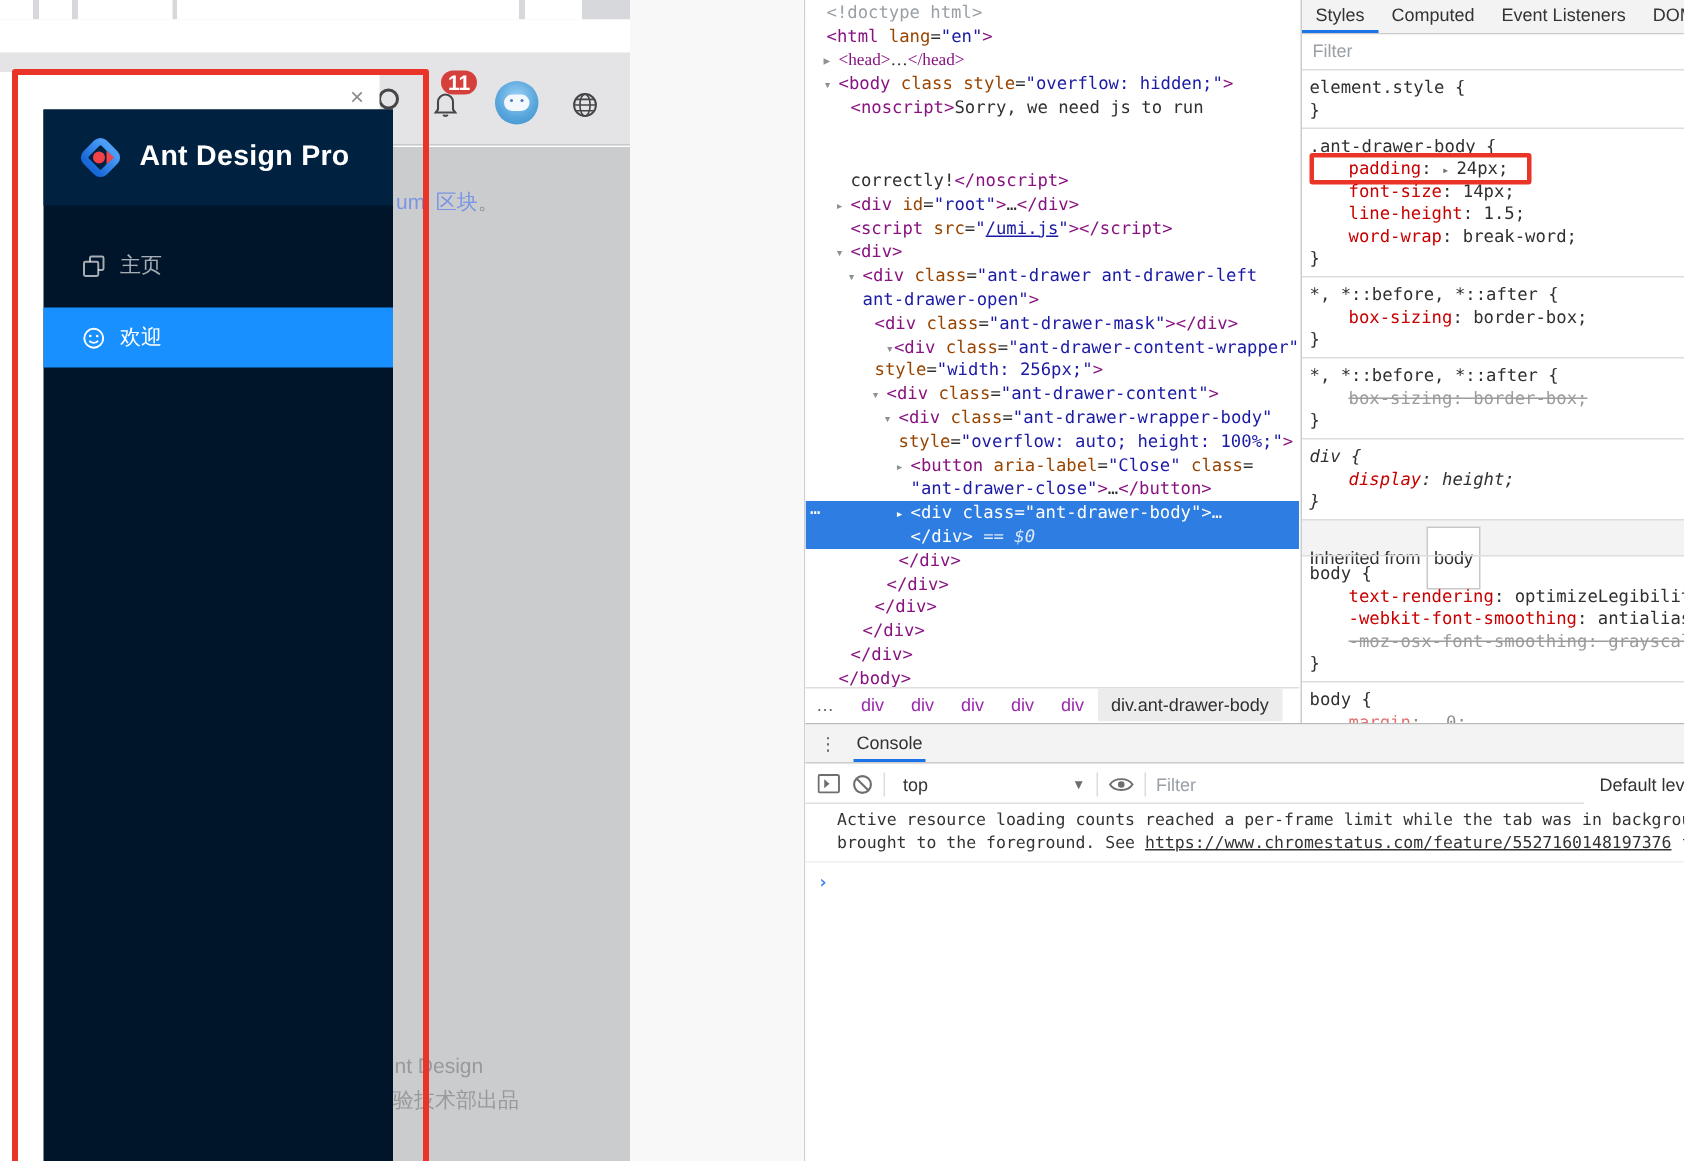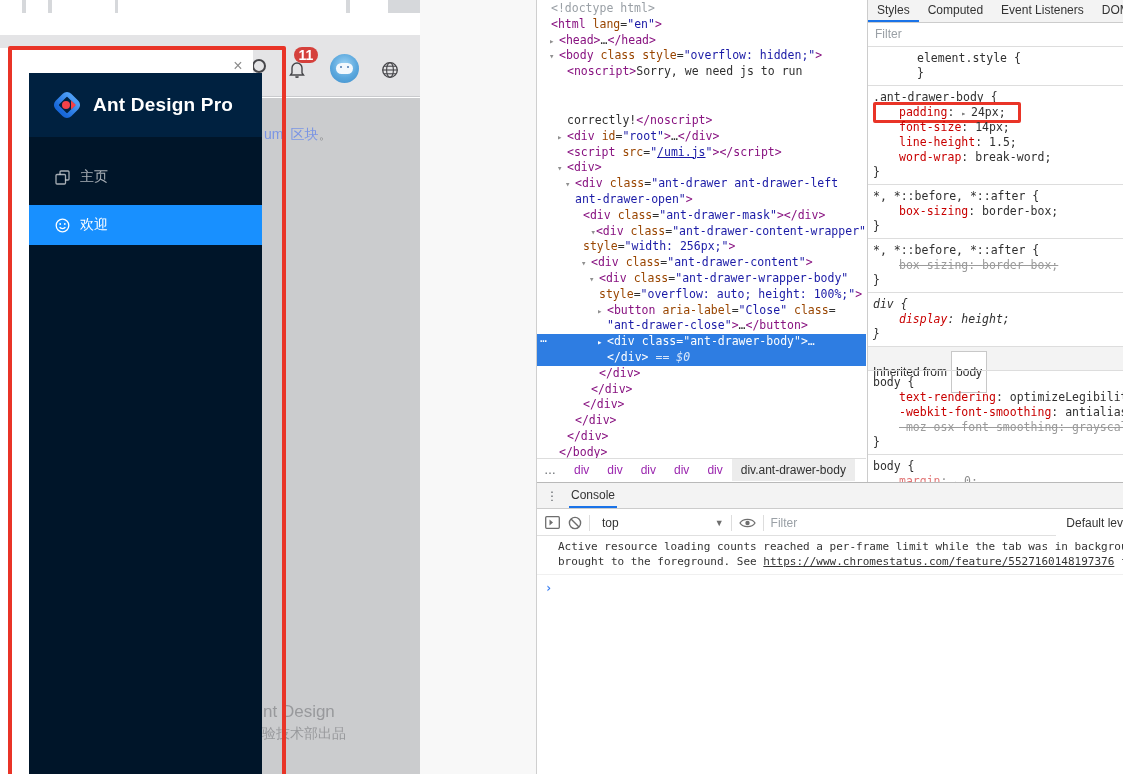--- a/index.html
+++ b/index.html
@@ -10,21 +10,21 @@
   
   #tabstrip { left:0; top:0; width:537px; height:13px; background:#d6d8db; }
   #tabstrip .seg { position:absolute; top:0; height:13px; background:#fff; }
 
   
   #page { left:0; top:13px; width:420px; height:761px; background:#fff; overflow:hidden; }
   #page-header { position:absolute; left:0; top:22px; width:420px; height:62px; background:#e4e4e6; border-bottom:1px solid #c9cacd; }
   #page-content { position:absolute; left:0; top:85px; width:420px; height:676px; background:#cbccce; }
   .umi-line { position:absolute; left:264px; top:113px; font-size:14px; color:#8b8b8e; white-space:nowrap; }
   .umi-line .lnk { color:#7b95e4; }
-  .footer-line1 { position:absolute; left:263px; top:689px; font-size:17px; color:#98999c; white-space:nowrap; }
+  .footer-line1 { position:absolute; left:263px; top:689px; font-size:14px; color:#98999c; white-space:nowrap; }
   .footer-line2 { position:absolute; left:262px; top:712px; font-size:14px; color:#98999c; white-space:nowrap; }
 
   .help-ring { position:absolute; left:252px; top:46px; width:14px; height:14px; border:2px solid #46464a; border-radius:50%; }
   .bell { position:absolute; left:288px; top:47px; width:18px; height:19px; }
   .badge { position:absolute; left:294px; top:34px; min-width:24px; height:16px; background:#d5403c; border-radius:8px; color:#fff; font-size:14px; font-weight:bold; text-align:center; line-height:16px; padding:0 4px; }
   .avatar { position:absolute; left:330px; top:41px; width:29px; height:29px; border-radius:50%; background:radial-gradient(circle at 50% 38%, #9fd4f5 0%, #5aa7dd 55%, #3f8ecb 100%); overflow:hidden; }
   .avatar .face { position:absolute; left:6px; top:9px; width:17px; height:11px; background:#f2f8fd; border-radius:8px; }
   .avatar .e1,.avatar .e2 { position:absolute; top:12px; width:2px; height:2px; background:#4a79b0; border-radius:50%; }
   .avatar .e1{ left:10px; } .avatar .e2{ left:17px; }
   .globe { position:absolute; left:381px; top:48px; width:18px; height:18px; }
@@ -65,21 +65,21 @@
   .crumb.cur { background:#ececec; color:#303030; }
 
   #styles-pane { position:absolute; left:330px; top:0; width:256px; height:482px; border-left:1px solid #ccc; background:#fff; overflow:hidden; }
   #styles-tabs { position:absolute; left:0; top:0; width:100%; height:23px; background:#f3f3f3; border-bottom:1px solid #ccc; display:flex; overflow:hidden; }
   .stab { padding:0 9px; line-height:21px; color:#333; white-space:nowrap; cursor:pointer; border-bottom:2px solid transparent; font-size:12px; }
   .stab.active { border-bottom-color:#1a73e8; }
   #styles-filter { position:absolute; left:0; top:23px; width:100%; height:24px; border-bottom:1px solid #ddd; background:#fff; }
   #styles-filter span { display:block; padding:4px 7px; color:#9aa0a6; font-size:12px; }
   #styles-rules { position:absolute; left:0; top:47px; width:100%; height:435px; overflow:hidden; font-family:"DejaVu Sans Mono",monospace; font-size:11.5px; color:#303030; }
   .sec { border-top:1px solid #ddd; padding:4px 2px 4px 5px; position:relative; }
-  .sec:first-child { border-top:none;margin-left:44px; }
+  .sec:first-child { border-top:none; }
   .sline { height:15px; line-height:15px; white-space:nowrap; }
   .sprop { padding-left:26px; position:relative; }
   .pn { color:#c80000; }
   .pv { color:#303030; }
   .sarrow { color:#737373; font-size:8px; }
   .strike .pn,.strike .pv { text-decoration:line-through; color:#9b9b9b; }
   .dimp { opacity:.55; }
   .ua .sline { font-style:italic; }
   .inh-bar { border-top:1px solid #ddd; background:#f3f3f3; padding:4px 5px; height:24px; font-family:"Liberation Sans",sans-serif; font-size:12px; color:#303030; }
   .chip { display:inline-block; border:1px solid #c8c8c8; background:#fff; padding:13px 4px; margin-left:4px; line-height:14px; cursor:pointer; }
@@ -201,21 +201,21 @@
   </div>
 
   <div id="gap" class="abs"></div>
 
   <div id="devtools" class="abs">
 
     <div id="elements-pane">
       <div id="dom-tree">
           <div class="trow" style="padding-left: 4px;"><span class="ar"></span><span class="tk-g">&lt;!doctype html&gt;</span></div>
           <div class="trow" style="padding-left: 4px;"><span class="ar"></span><span class="tk-t">&lt;html</span><span class="tk-p"> </span><span class="tk-a">lang</span><span class="tk-p">=</span><span class="tk-v">"en"</span><span class="tk-t">&gt;</span></div>
-          <div class="trow" style="padding-left: 12px;"><span class="ar">▸</span><span class="tk-t">&lt;head&gt;</span><span class="tk-p">…</span><span class="tk-t">&lt;/head&gt;</span></div>
+          <div class="trow" style="padding-left: 12px; font-family: Liberation Serif, serif;"><span class="ar">▸</span><span class="tk-t">&lt;head&gt;</span><span class="tk-p">…</span><span class="tk-t">&lt;/head&gt;</span></div>
           <div class="trow" style="padding-left: 12px;"><span class="ar">▾</span><span class="tk-t">&lt;body</span><span class="tk-p"> </span><span class="tk-a">class</span><span class="tk-p"> </span><span class="tk-a">style</span><span class="tk-p">=</span><span class="tk-v">"overflow: hidden;"</span><span class="tk-t">&gt;</span></div>
           <div class="trow" style="padding-left: 20px;"><span class="ar"></span><span class="tk-t">&lt;noscript&gt;</span><span class="tk-p">Sorry, we need js to run</span></div>
           <div class="trow" style="padding-left: 20px; margin-top: 33px;"><span class="ar"></span><span class="tk-p">correctly!</span><span class="tk-t">&lt;/noscript&gt;</span></div>
           <div class="trow" style="padding-left: 20px;"><span class="ar">▸</span><span class="tk-t">&lt;div</span><span class="tk-p"> </span><span class="tk-a">id</span><span class="tk-p">=</span><span class="tk-v">"root"</span><span class="tk-t">&gt;</span><span class="tk-p">…</span><span class="tk-t">&lt;/div&gt;</span></div>
           <div class="trow" style="padding-left: 20px;"><span class="ar"></span><span class="tk-t">&lt;script</span><span class="tk-p"> </span><span class="tk-a">src</span><span class="tk-p">=</span><span class="tk-v">"</span><span class="tk-k">/umi.js</span><span class="tk-v">"</span><span class="tk-t">&gt;&lt;/script&gt;</span></div>
           <div class="trow" style="padding-left: 20px;"><span class="ar">▾</span><span class="tk-t">&lt;div&gt;</span></div>
           <div class="trow" style="padding-left: 28px;"><span class="ar">▾</span><span class="tk-t">&lt;div</span><span class="tk-p"> </span><span class="tk-a">class</span><span class="tk-p">=</span><span class="tk-v">"ant-drawer ant-drawer-left</span></div>
           <div class="trow" style="padding-left: 28px;"><span class="ar"></span><span class="tk-v">ant-drawer-open"</span><span class="tk-t">&gt;</span></div>
           <div class="trow" style="padding-left: 36px;"><span class="ar"></span><span class="tk-t">&lt;div</span><span class="tk-p"> </span><span class="tk-a">class</span><span class="tk-p">=</span><span class="tk-v">"ant-drawer-mask"</span><span class="tk-t">&gt;&lt;/div&gt;</span></div>
           <div class="trow" style="padding-left: 36px; text-align: right;"><span class="ar">▾</span><span class="tk-t">&lt;div</span><span class="tk-p"> </span><span class="tk-a">class</span><span class="tk-p">=</span><span class="tk-v">"ant-drawer-content-wrapper"</span></div>

